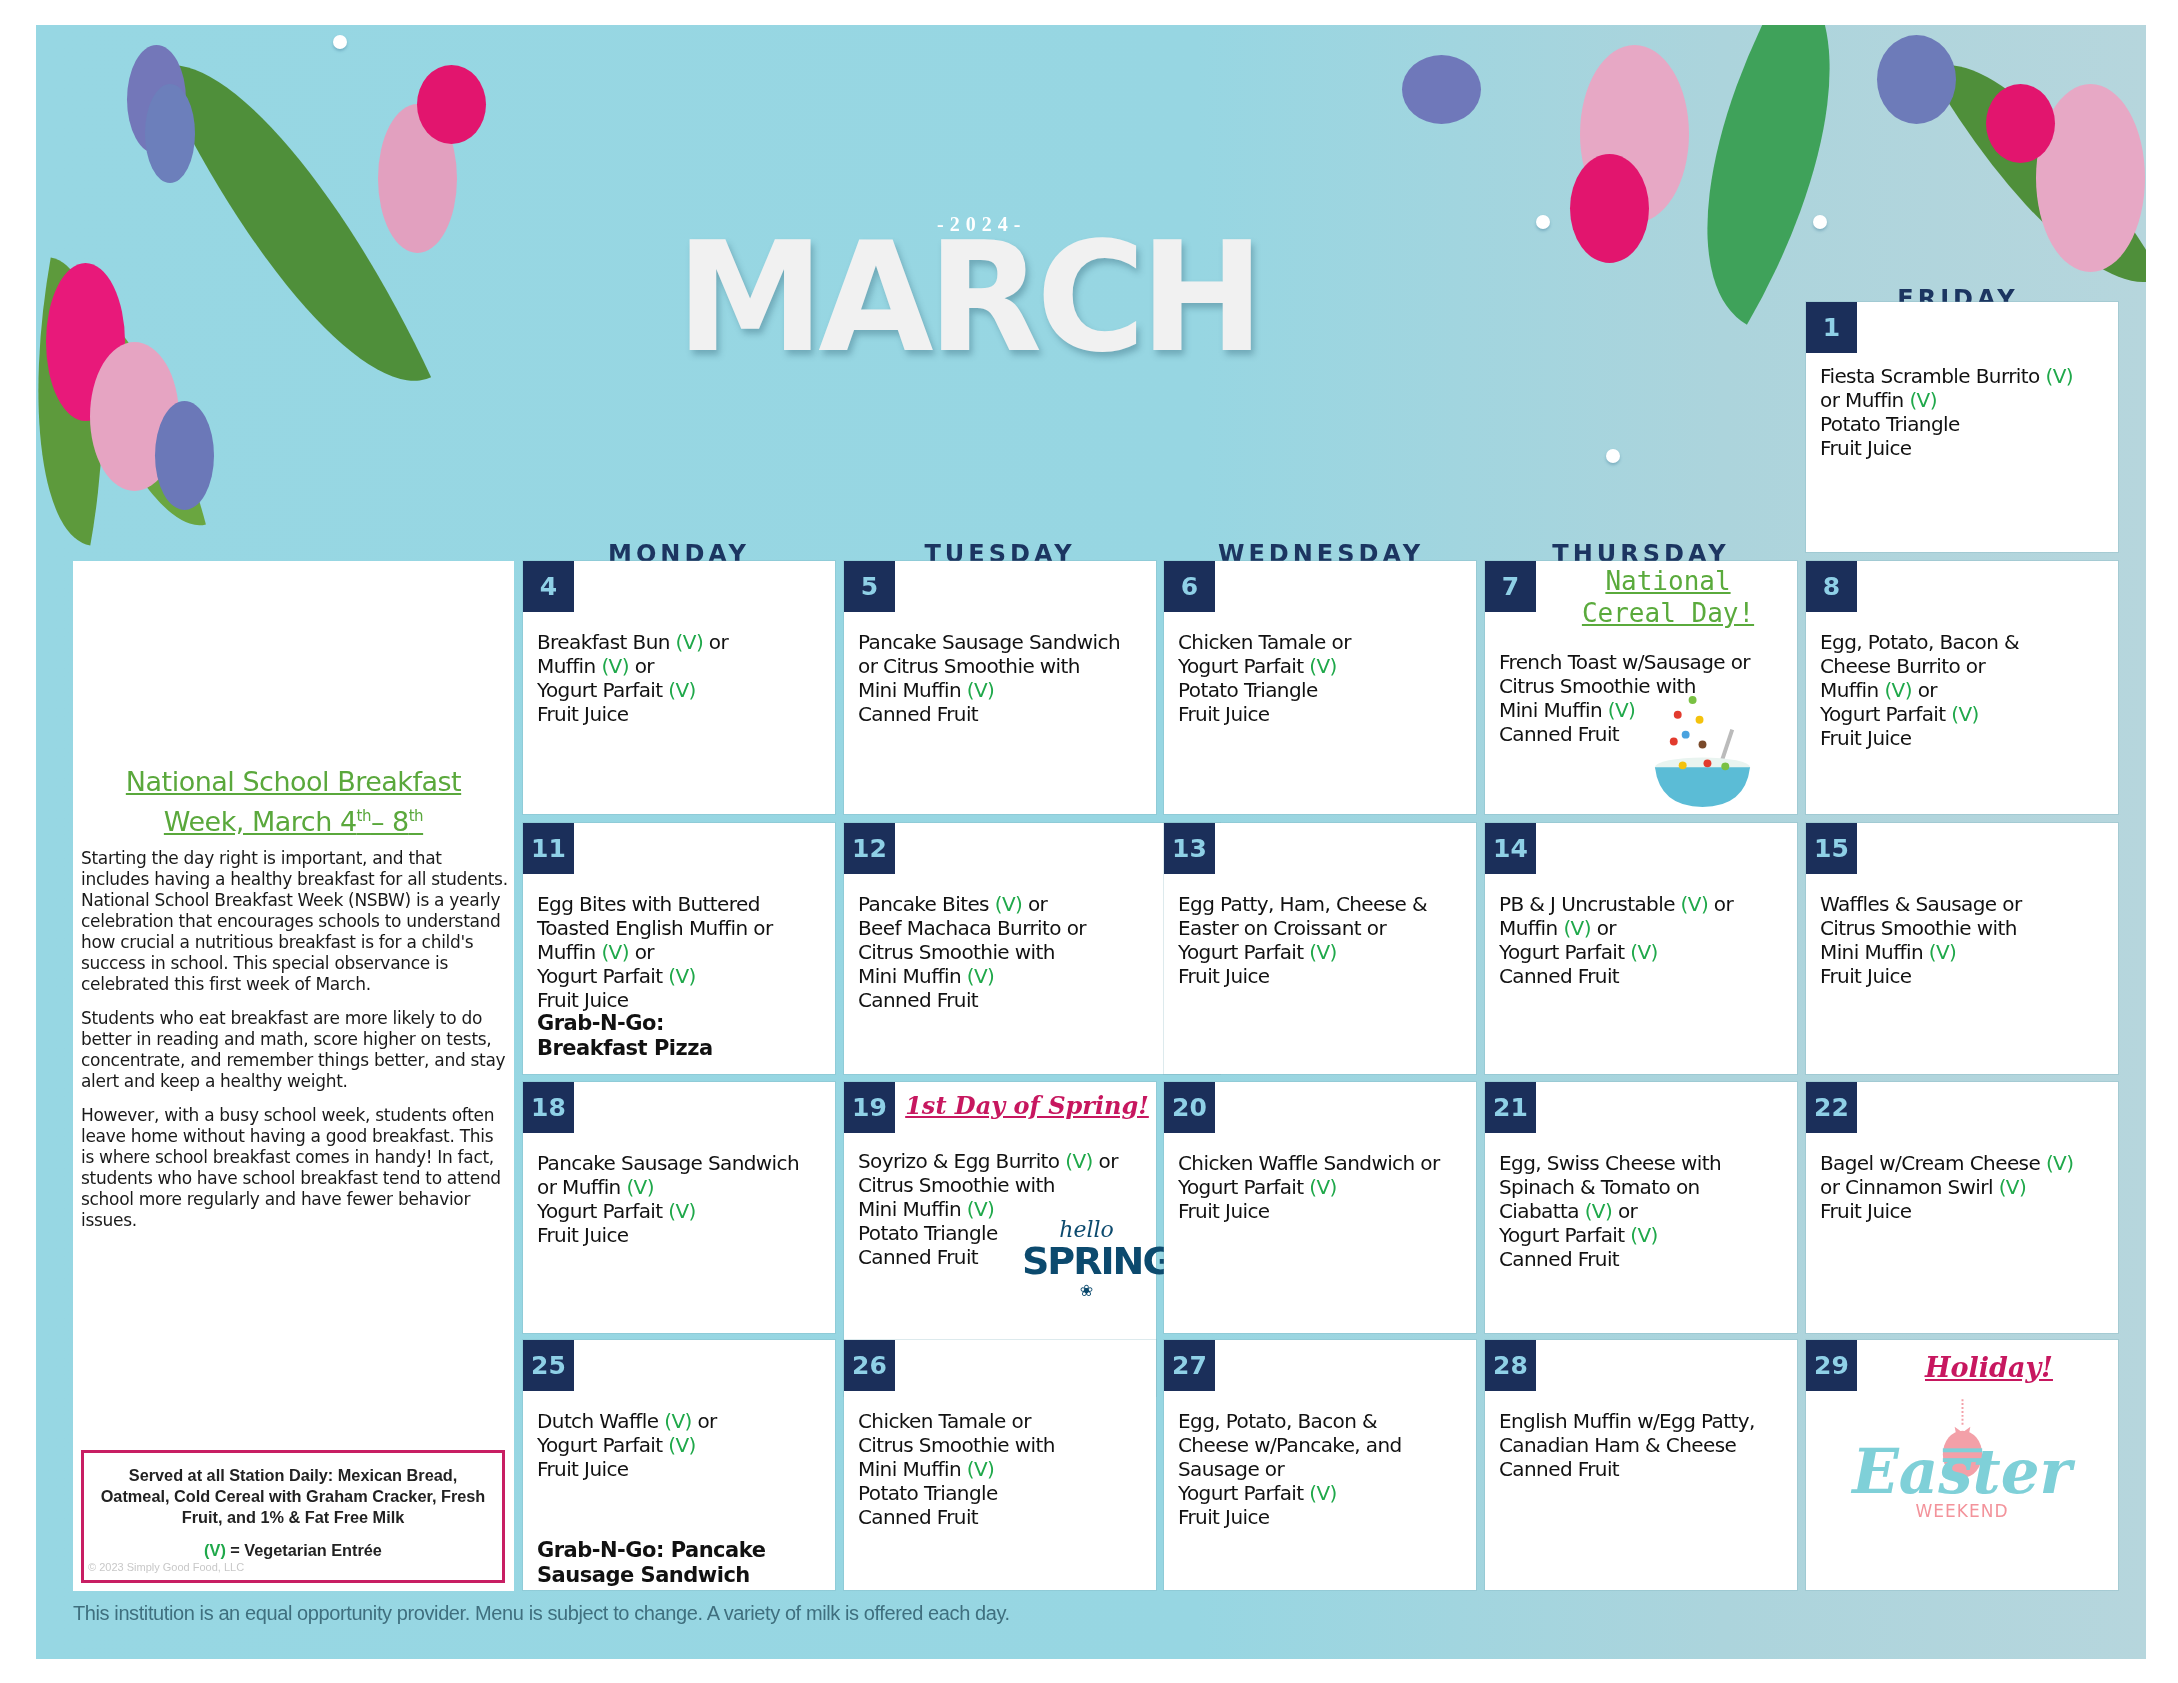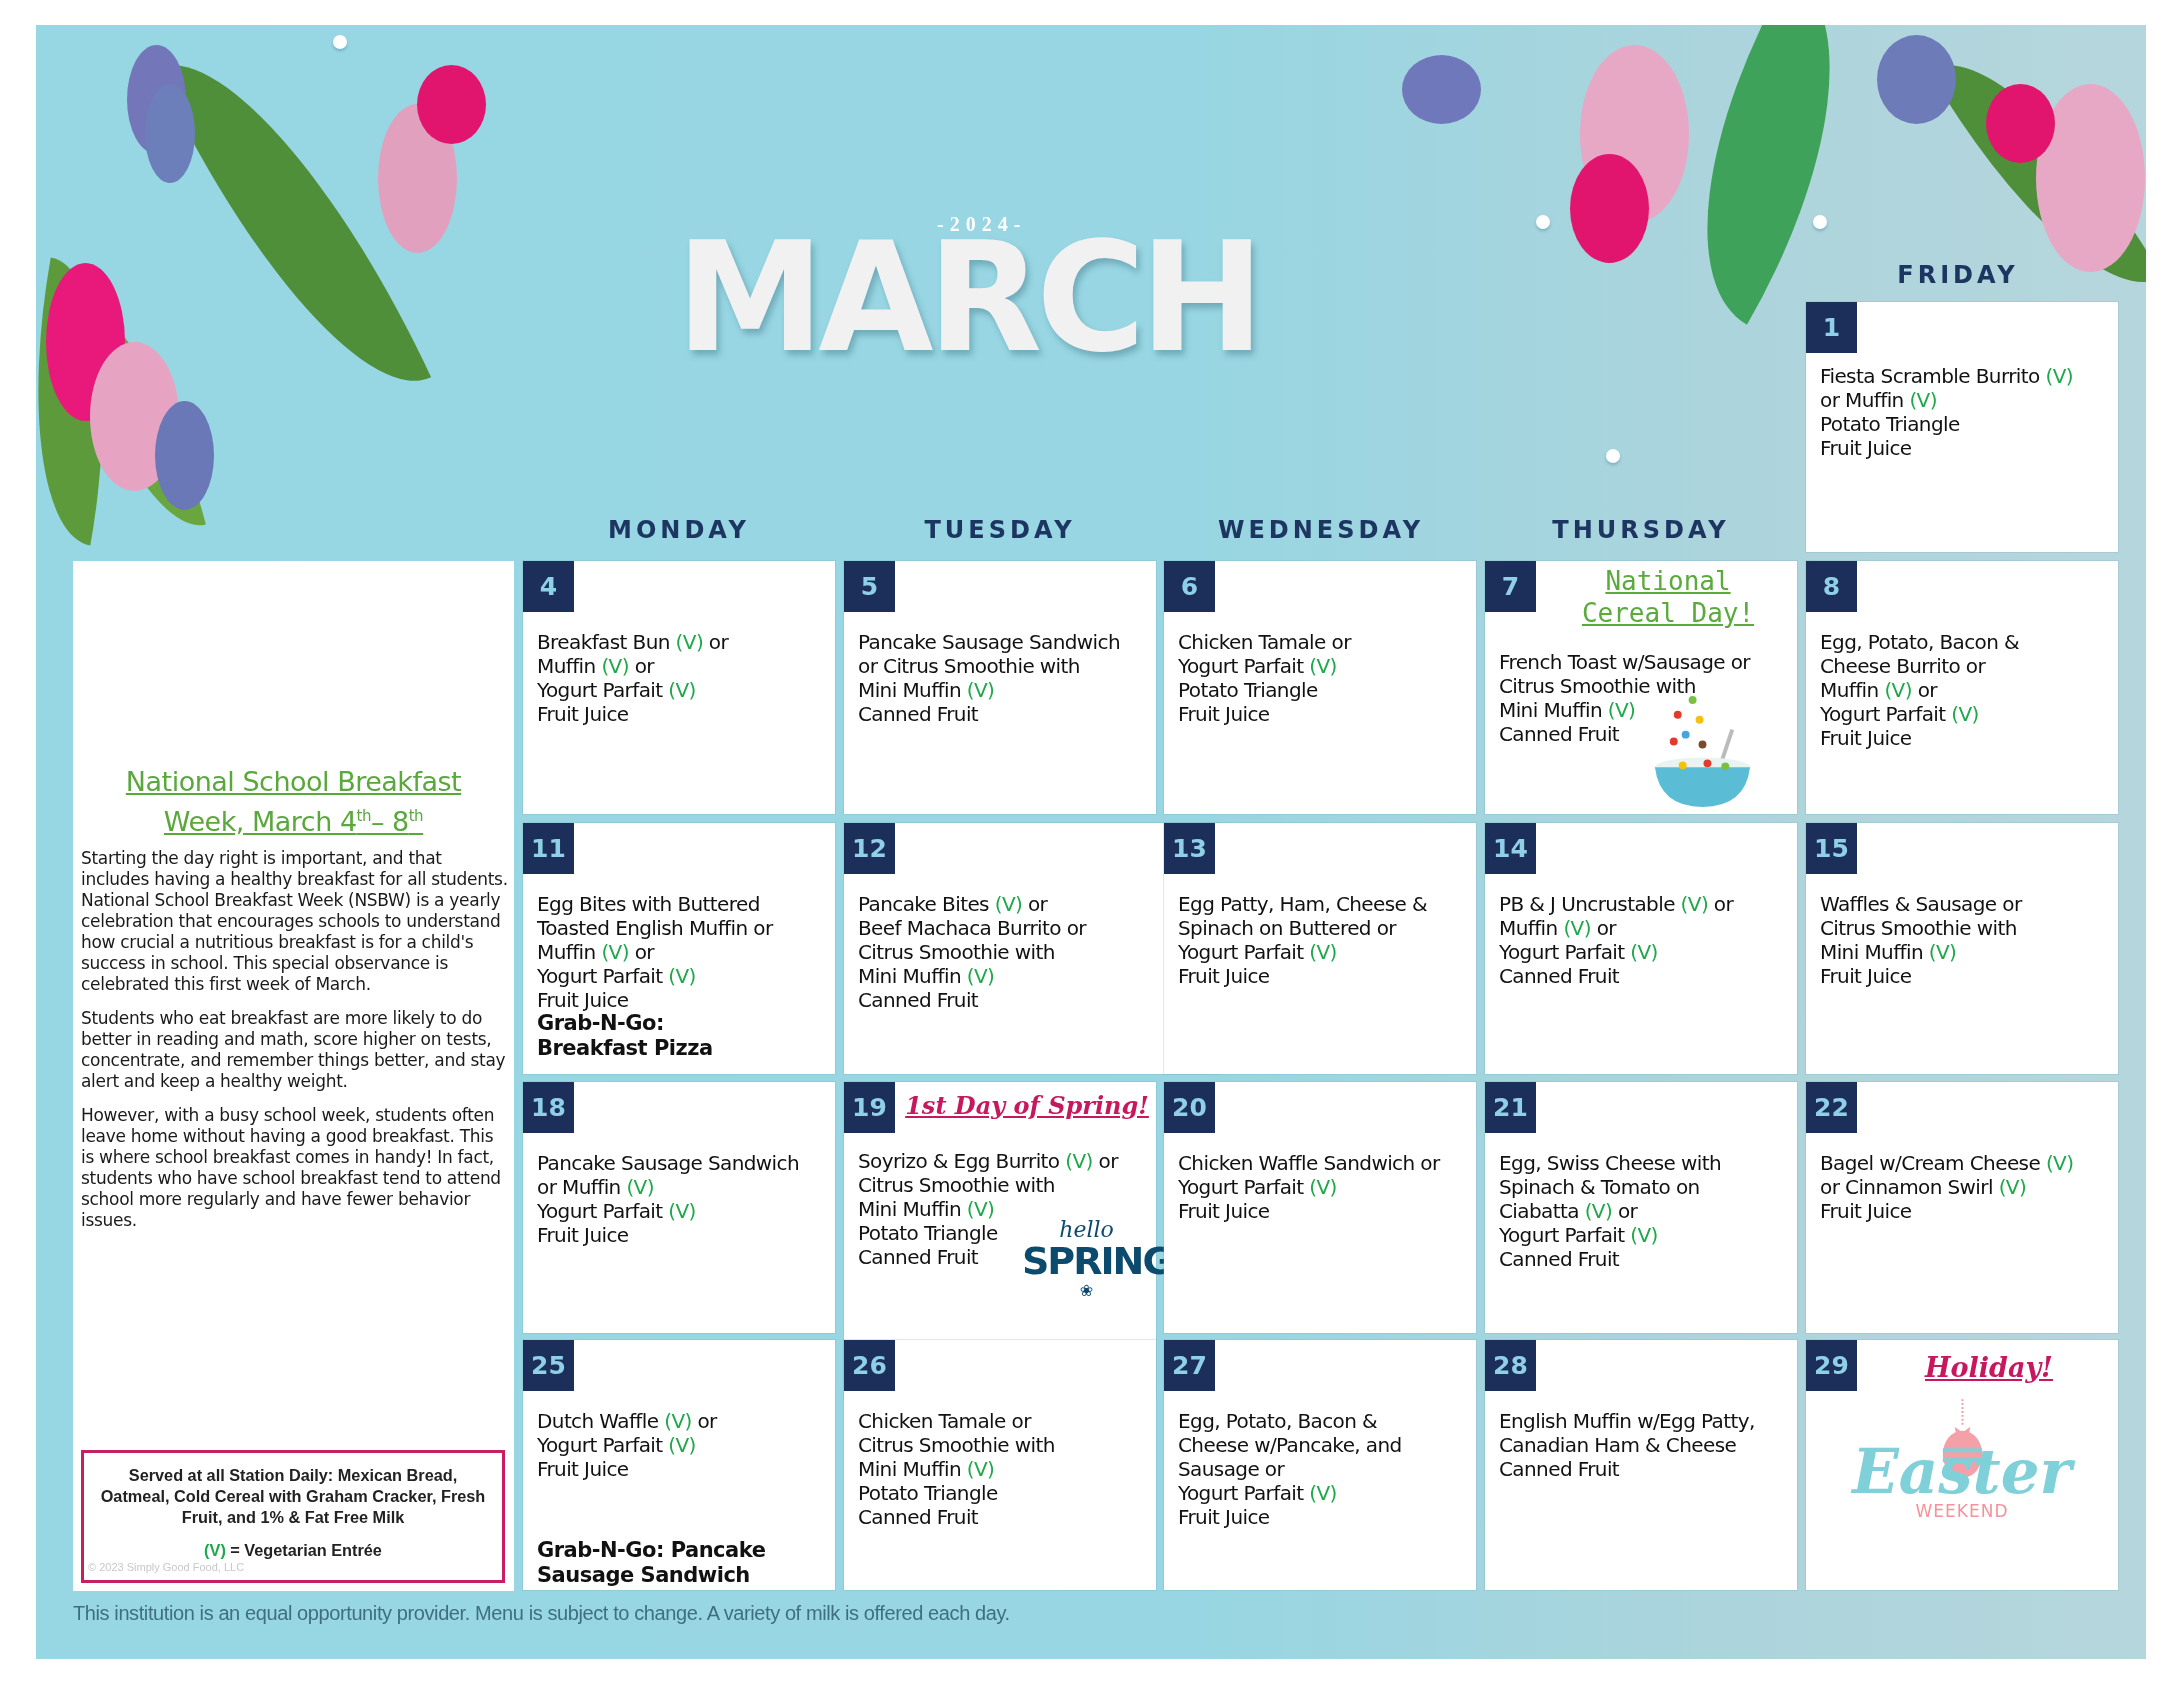--- a/index.html
+++ b/index.html
@@ -25,21 +25,21 @@
   }
   .month-title {
     position: absolute; left: 640px; top: 206px; width: 554px; text-align: center;
     font-family: "DejaVu Sans", sans-serif; font-weight: bold; font-size: 149px; line-height: 134px;
     color: #f1f1f1; letter-spacing: -6px;
     text-shadow: 3px 5px 6px rgba(40,90,110,0.35);
     transform: scaleY(1.02);
   }
   .dayhdr {
     position: absolute; font-family: "DejaVu Sans", sans-serif; font-weight: bold; font-size: 24px;
-    color: #1c3561; letter-spacing: 4px; text-align: center;
+    color: #1c3561; letter-spacing: 4px; text-align: center; margin-top: 24px;
   }
   .cell {
     position: absolute; background: #fff; box-sizing: border-box;
     box-shadow: 0 0 0 1px rgba(120,170,185,0.25);
   }
   .daynum {
     position: absolute; left: 0; top: 0; width: 51px; height: 51px;
     background: #1b2f5a; color: #8fd0e6; font-weight: bold; font-size: 25px;
     display: flex; align-items: center; justify-content: center;
     font-family: "DejaVu Sans", sans-serif;
@@ -258,21 +258,21 @@
         <span class="line"><span>Beef Machaca Burrito or</span></span>
         <span class="line"><span>Citrus Smoothie with</span></span>
         <span class="line"><span>Mini Muffin </span><span class="veg">(V)</span></span>
         <span class="line"><span>Canned Fruit</span></span>
       </div>
     </div>
     <div class="cell" style="left: 1164px; top: 823px; width: 312px; height: 251px;">
       <div class="daynum">13</div>
       <div class="menu" style="top: 69px;">
         <span class="line"><span>Egg Patty, Ham, Cheese &amp;</span></span>
-        <span class="line"><span>Spinach on Buttered or</span></span>
+        <span class="line"><span>Easter on Croissant or</span></span>
         <span class="line"><span>Yogurt Parfait </span><span class="veg">(V)</span></span>
         <span class="line"><span>Fruit Juice</span></span>
       </div>
     </div>
     <div class="cell" style="left: 1485px; top: 823px; width: 312px; height: 251px;">
       <div class="daynum">14</div>
       <div class="menu" style="top: 69px;">
         <span class="line"><span>PB &amp; J Uncrustable </span><span class="veg">(V)</span><span> or</span></span>
         <span class="line"><span>Muffin </span><span class="veg">(V)</span><span> or</span></span>
         <span class="line"><span>Yogurt Parfait </span><span class="veg">(V)</span></span>

